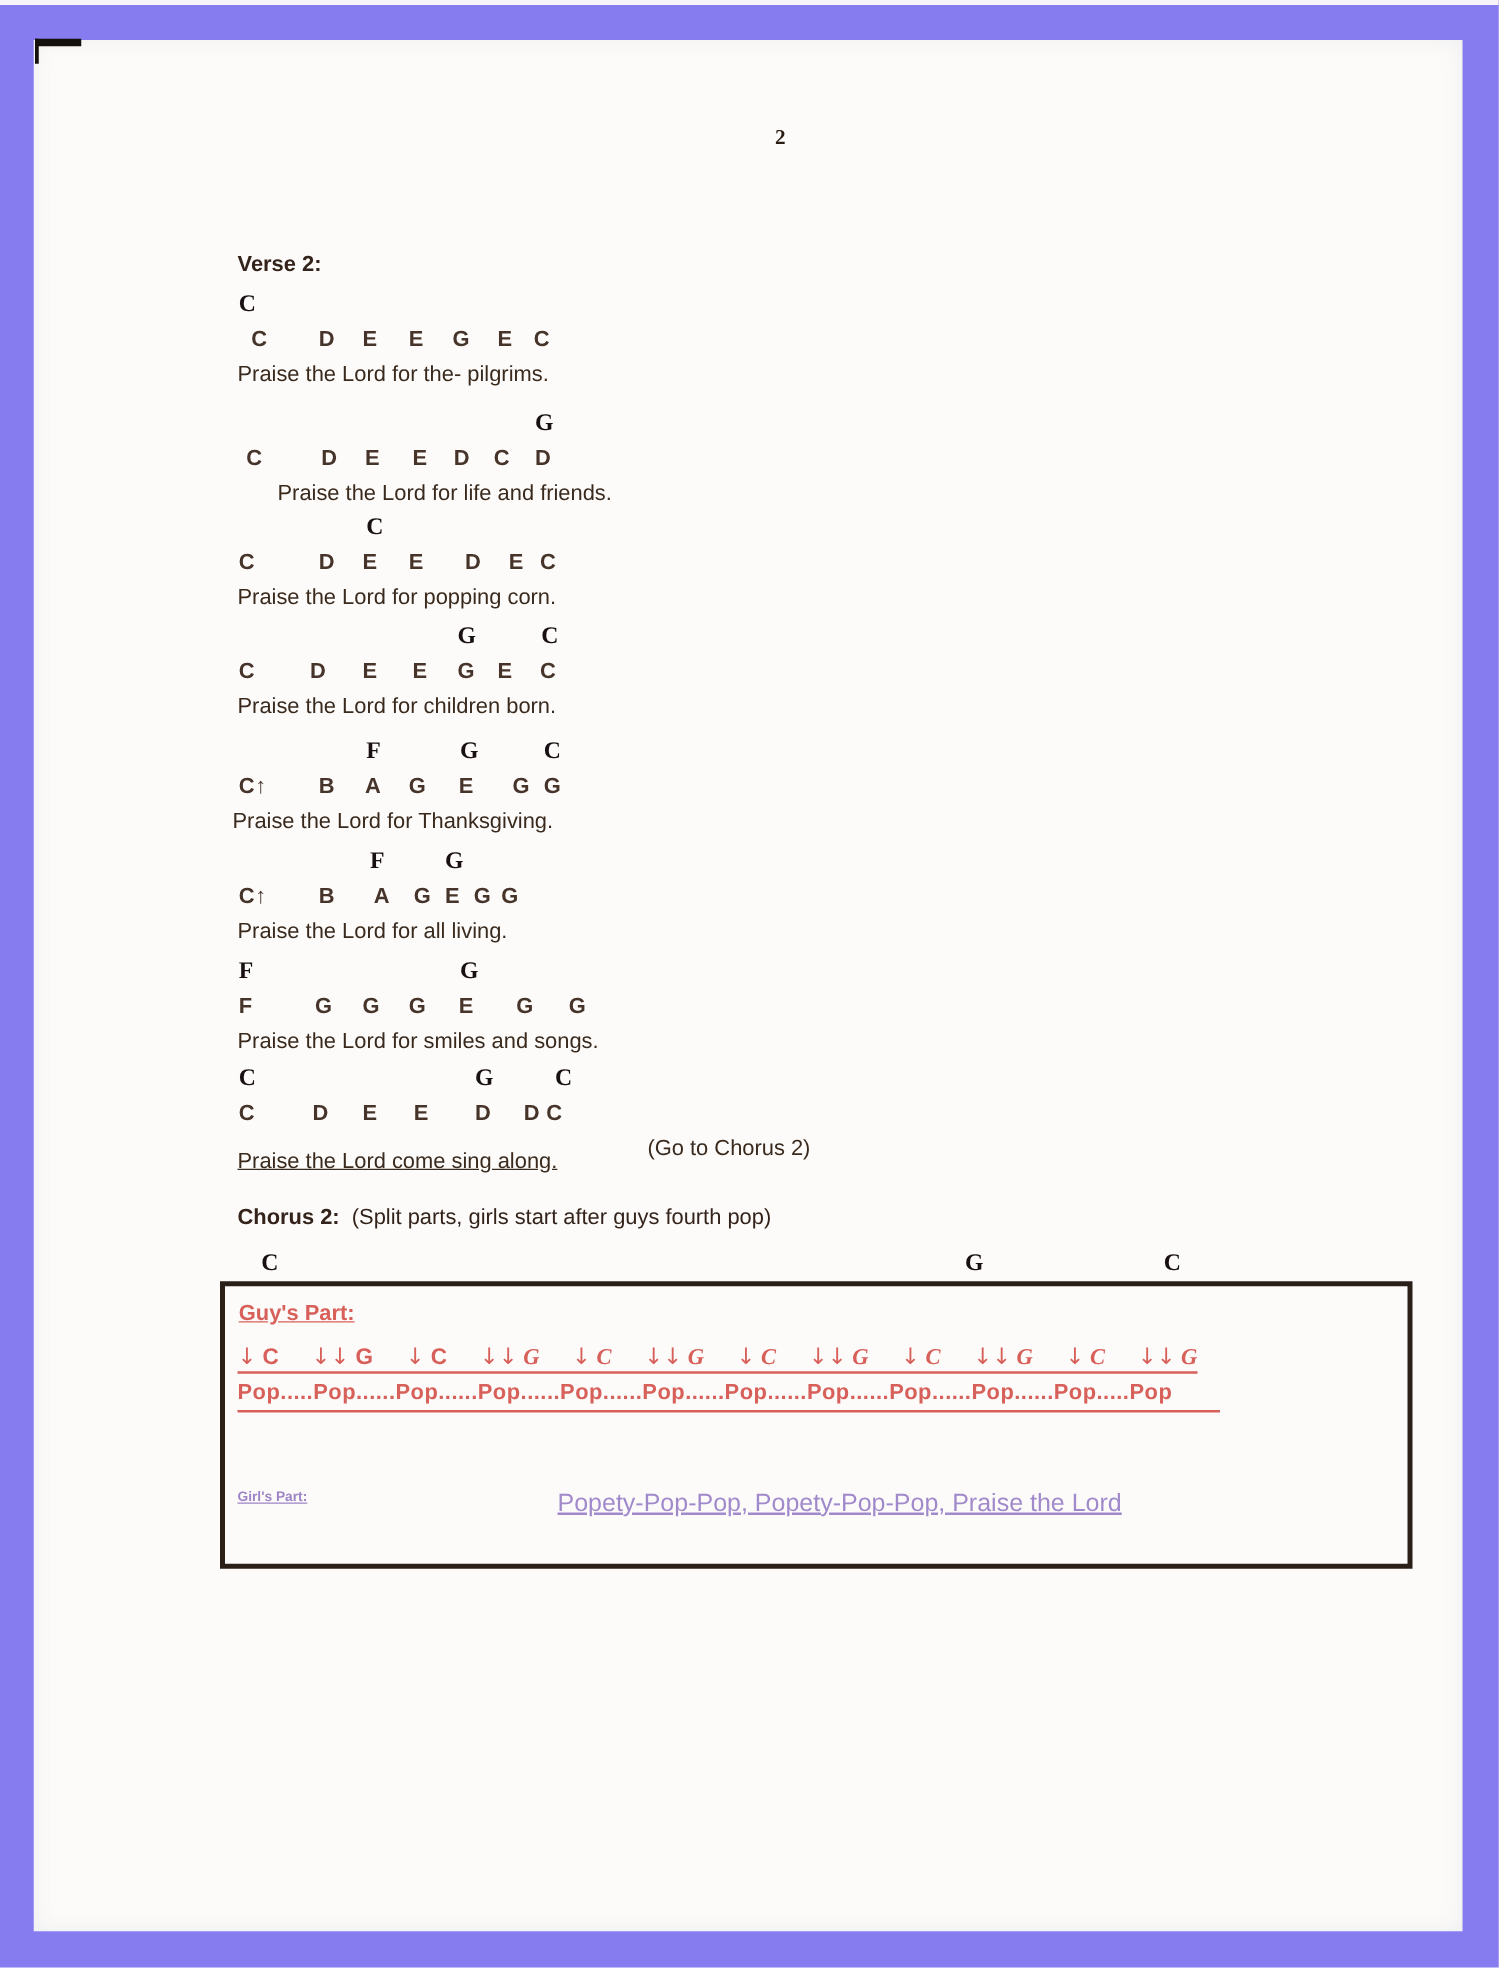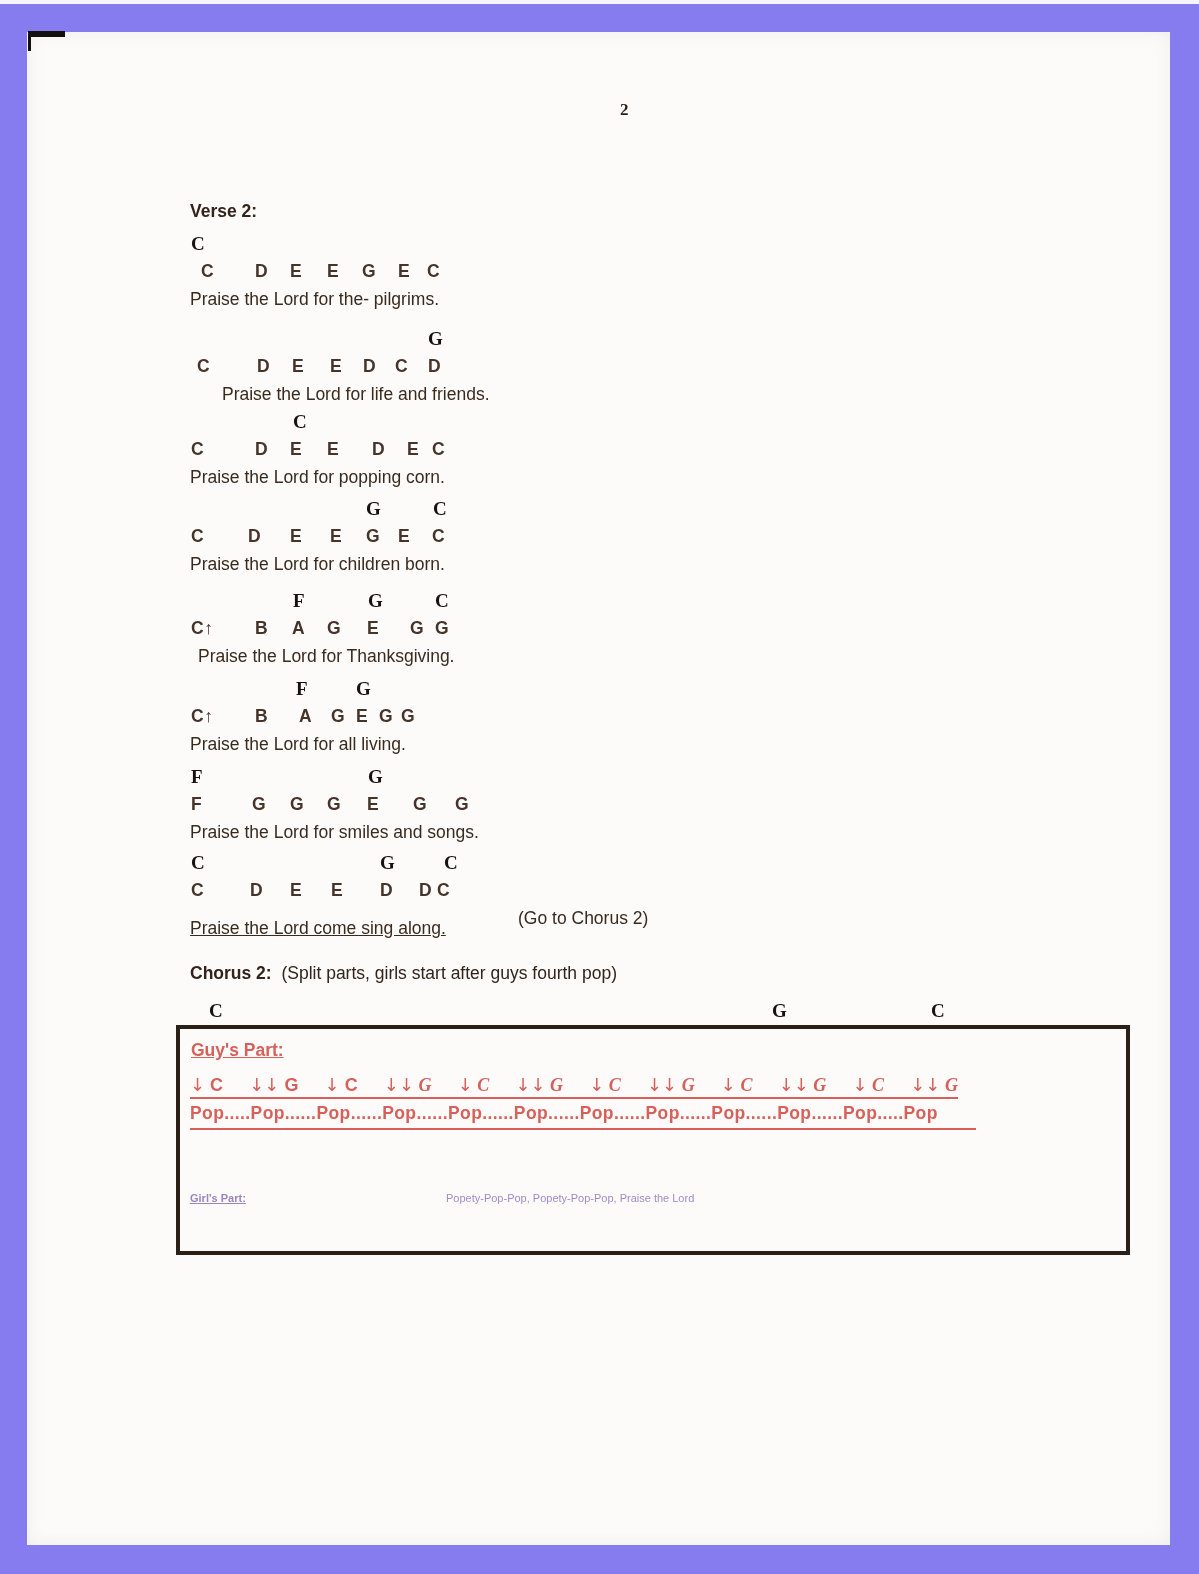--- a/index.html
+++ b/index.html
@@ -59,21 +59,21 @@
     position:absolute;left:187px;top:1150px;width:682px;height:36px;
     border-bottom:2px solid #ab93d2;
   }
   .girl-notes{
     position:absolute;left:259px;bottom:3px;
     font-size:17.5px;font-weight:700;color:#9d84c6;letter-spacing:2.5px;white-space:pre;
   }
   .girls-label{
     font-size:11px;font-weight:700;color:#9d84c6;text-decoration:underline;
   }
-  .girls-lyric{font-size:11px;color:#a18acb;}
+  .girls-lyric{font-size:20px;color:#a18acb;text-decoration:underline;}
 </style>
 </head>
 <body>
 
 <div class="canvas">
   <div class="top-strip"></div>
   <div class="paper"></div>
   <div class="corner-mark"></div>
 
   <span class="abs page-number" style="left:620px;top:100px;">2</span>
@@ -121,21 +121,21 @@
       <span class="abs chord" style="left: 293px; top: 590px;">F</span>
       <span class="abs chord" style="left: 368px; top: 590px;">G</span>
       <span class="abs chord" style="left: 435px; top: 590px;">C</span>
       <span class="abs note" style="left: 191px; top: 618px;">C↑</span>
       <span class="abs note" style="left: 255px; top: 618px;">B</span>
       <span class="abs note" style="left: 292px; top: 618px;">A</span>
       <span class="abs note" style="left: 327px; top: 618px;">G</span>
       <span class="abs note" style="left: 367px; top: 618px;">E</span>
       <span class="abs note" style="left: 410px; top: 618px;">G</span>
       <span class="abs note" style="left: 435px; top: 618px;">G</span>
-      <span class="abs lyric" style="left: 198px; top: 646px;">Praise the Lord for Thanksgiving.</span>
+      <span class="abs lyric" style="left: 186px; top: 646px;">Praise the Lord for Thanksgiving.</span>
       <span class="abs chord" style="left: 296px; top: 678px;">F</span>
       <span class="abs chord" style="left: 356px; top: 678px;">G</span>
       <span class="abs note" style="left: 191px; top: 706px;">C↑</span>
       <span class="abs note" style="left: 255px; top: 706px;">B</span>
       <span class="abs note" style="left: 299px; top: 706px;">A</span>
       <span class="abs note" style="left: 331px; top: 706px;">G</span>
       <span class="abs note" style="left: 356px; top: 706px;">E</span>
       <span class="abs note" style="left: 379px; top: 706px;">G</span>
       <span class="abs note" style="left: 401px; top: 706px;">G</span>
       <span class="abs lyric" style="left: 190px; top: 734px;">Praise the Lord for all living.</span>

